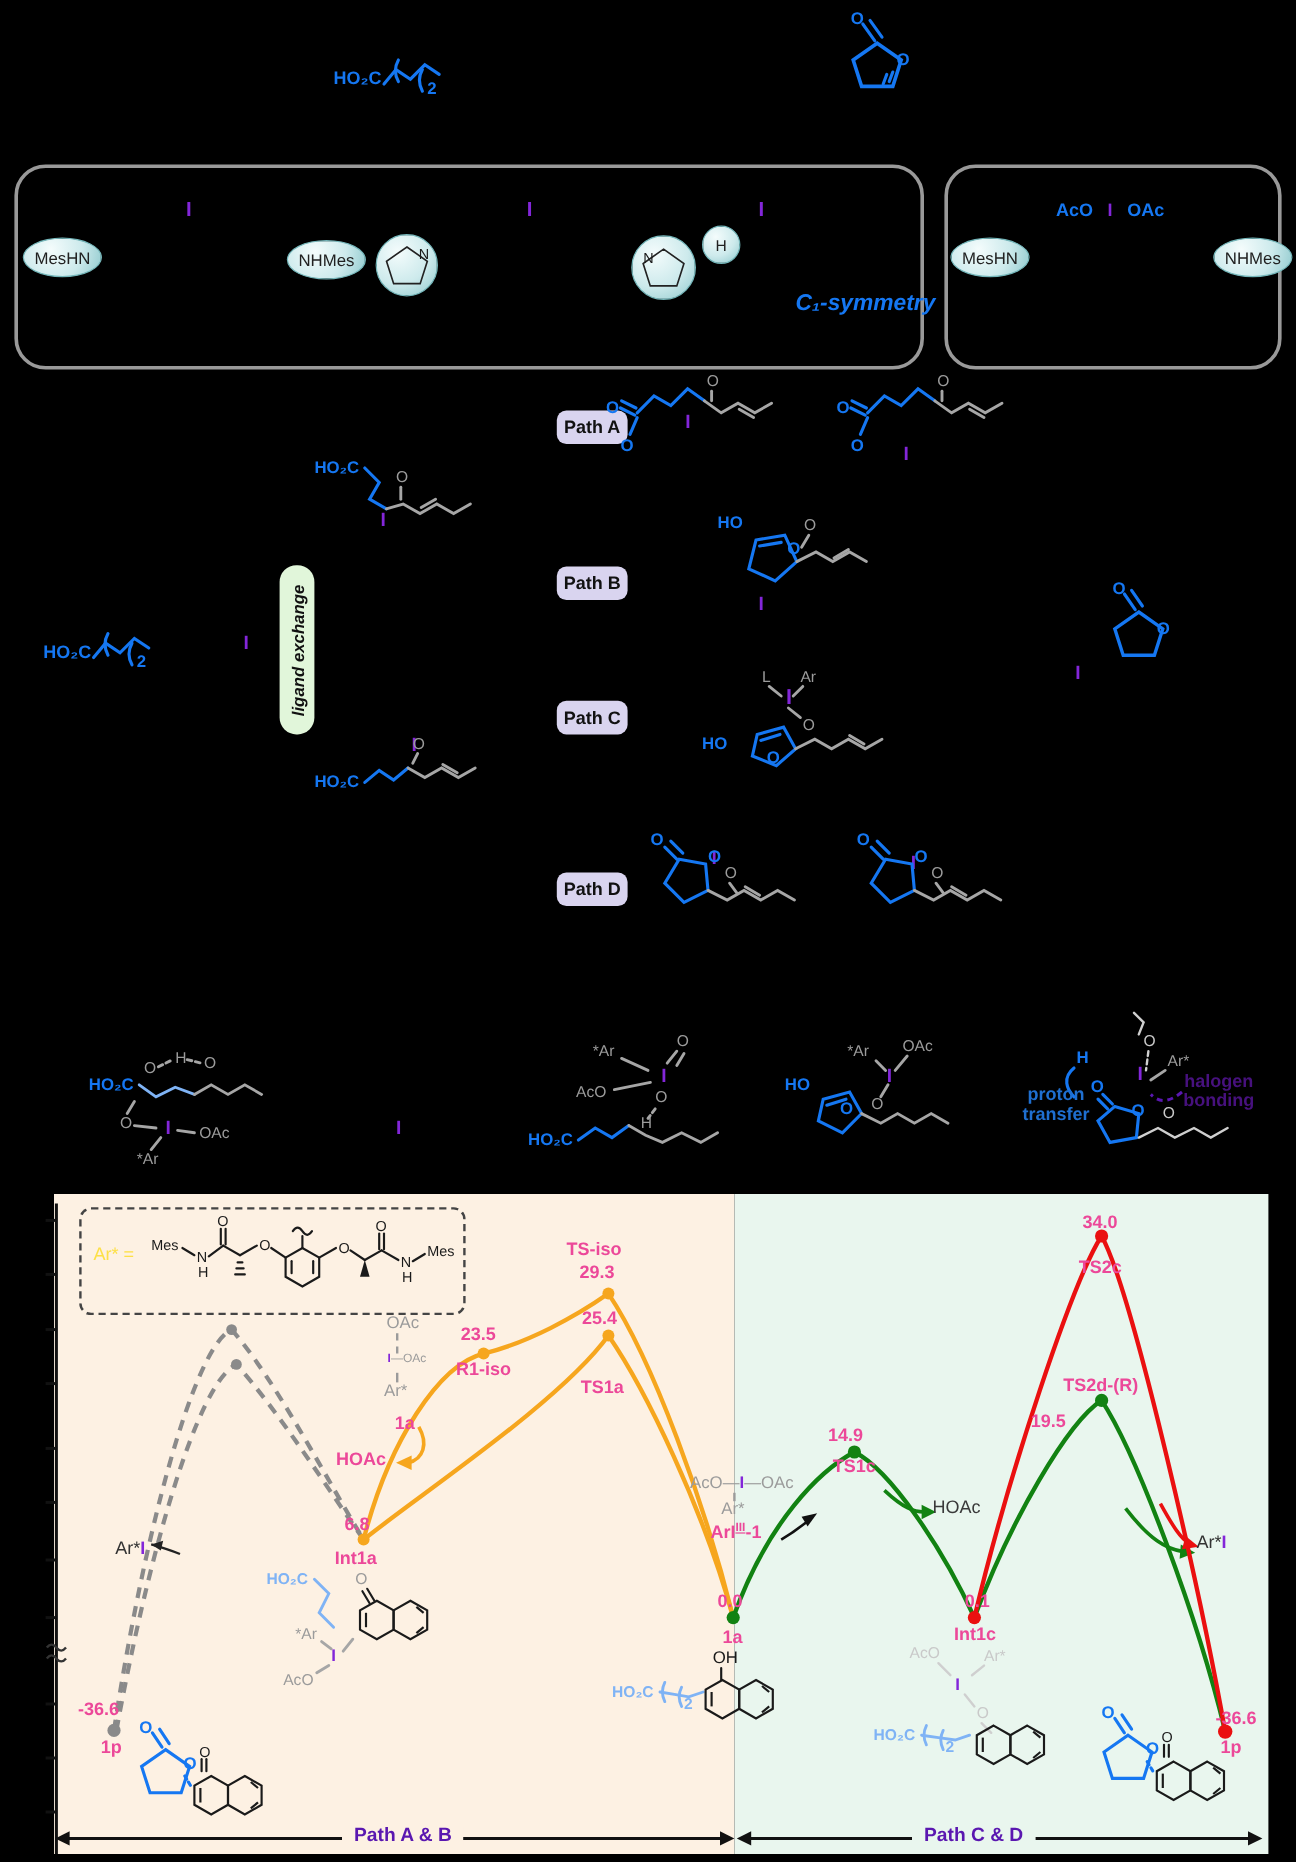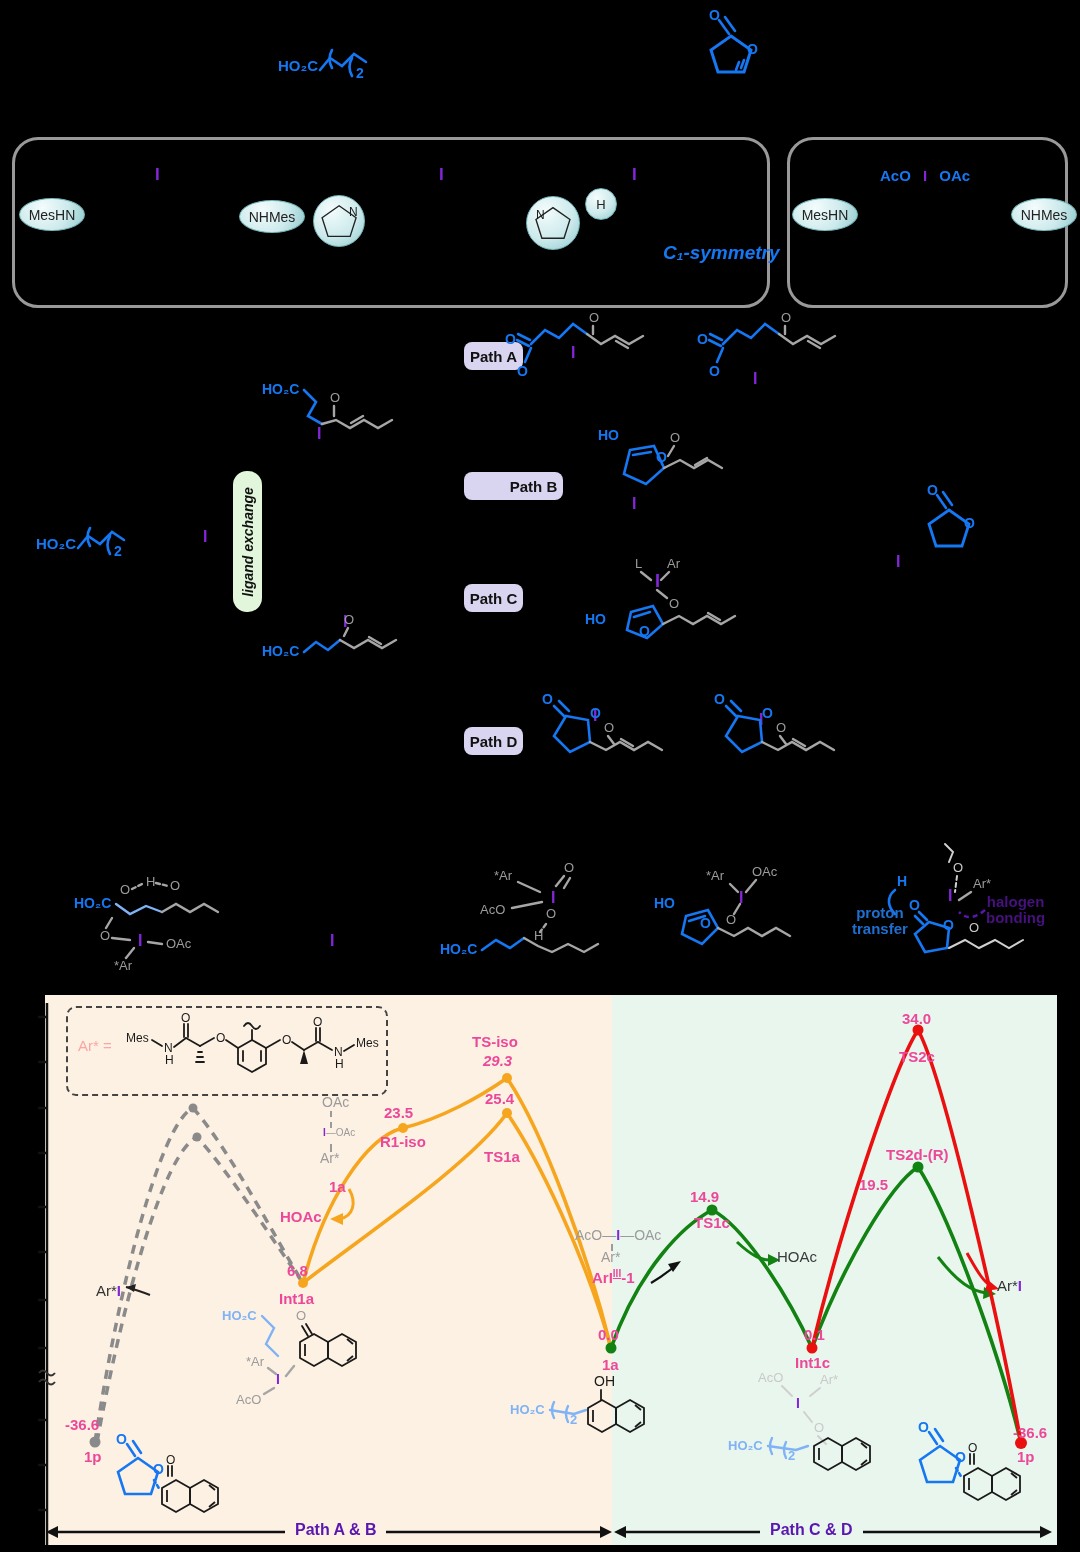--- a/index.html
+++ b/index.html
@@ -6,21 +6,21 @@
   #fig{position:relative;width:1080px;height:1552px;background:#000;overflow:hidden;
        font-family:"Liberation Sans",sans-serif;}
   .abs{position:absolute;}
   .lbl{position:absolute;white-space:nowrap;line-height:1.05;}
   .b{font-weight:bold;}
   .it{font-style:italic;}
   .blue{color:#1577f2;}
   .gray{color:#9b9b9b;}
   .iod{color:#8326d9;font-weight:bold;}
   .purp{color:#5a17b0;}
-  .blk{color:#fca5a5;}
+  .blk{color:#fde047;}
   .ebox{position:absolute;border:3px solid #999;border-radius:26px;background:transparent;}
   .teal{position:absolute;border-radius:50%;border:1px solid #74b6ba;
         background:radial-gradient(circle at 35% 28%, #f4fcfc 0%, #cdeaec 55%, #8fc9cd 100%);
         display:flex;align-items:center;justify-content:center;color:#222;font-size:14px;}
   .pathbox{position:absolute;width:59px;height:28px;background:#d9d4ef;border-radius:8px;
         display:flex;align-items:center;justify-content:center;color:#111;font-weight:bold;font-size:15px;}
   .mint{position:absolute;width:29px;height:141px;background:#e1f6da;border-radius:14px;}
   .mint span{position:absolute;left:50%;top:50%;transform:translate(-50%,-50%) rotate(-90deg);
         white-space:nowrap;font-weight:bold;font-style:italic;font-size:14px;color:#111;}
   svg{overflow:visible;}
@@ -109,21 +109,21 @@
       <span class="blue">AcO</span>
       <span class="iod" style="padding:0 8px;">I</span>
       <span class="blue">OAc</span>
     </div>
     <div class="teal" style="left:2px;top:58px;width:64px;height:31px;">MesHN</div>
     <div class="teal" style="left:221px;top:58px;width:64px;height:31px;">NHMes</div>
   </div>
 
   
   <div class="pathbox" style="left:464px;top:342px;">Path A</div>
-  <div class="pathbox" style="left:464px;top:472px;padding-left:40px;">Path B</div>
+  <div class="pathbox" style="left:464px;top:472px;">Path B</div>
   <div class="pathbox" style="left:464px;top:584px;">Path C</div>
   <div class="pathbox" style="left:464px;top:727px;">Path D</div>
   <div class="mint" style="left:233px;top:471px;">
     <span>ligand exchange</span>
   </div>
 
   
   <div class="lbl iod" style="left:571px;top:345px;font-size:16px;">I</div>
   <div class="lbl iod" style="left:753px;top:371px;font-size:16px;">I</div>
   <div class="lbl iod" style="left:317px;top:426px;font-size:16px;">I</div>
@@ -432,21 +432,21 @@
       <line x1="624" y1="537" x2="1042" y2="537"></line>
     </g>
     <polygon points="46,537 58,531 58,543" fill="#111"></polygon>
     <polygon points="612,537 600,531 600,543" fill="#111"></polygon>
     <polygon points="614,537 626,531 626,543" fill="#111"></polygon>
     <polygon points="1052,537 1040,531 1040,543" fill="#111"></polygon>
   </svg>
 
   
   <div class="axislbl" style="left:472px;top:1033px;">TS-iso</div>
-  <div class="axislbl" style="left:483px;top:1052px;font-style:italic;">29.3</div>
+  <div class="axislbl" style="left:483px;top:1052px;">29.3</div>
   <div class="axislbl" style="left:485px;top:1090px;">25.4</div>
   <div class="axislbl" style="left:484px;top:1116px;margin-top:32px;">TS1a</div>
   <div class="axislbl" style="left:384px;top:1104px;">23.5</div>
   <div class="axislbl" style="left:380px;top:1133px;">R1-iso</div>
 
   <div class="lbl gray" style="left:322px;top:1095px;font-size:14px;">OAc</div>
   <div class="dashv" style="left:330px;top:1111px;height:17px;"></div>
   <div class="lbl" style="left:323px;top:1128px;font-size:10px;"><span class="iod">I</span><span class="gray">—OAc</span></div>
   <div class="solv" style="left:330px;top:1144px;height:8px;"></div>
   <div class="lbl gray" style="left:320px;top:1151px;font-size:14px;">Ar*</div>

